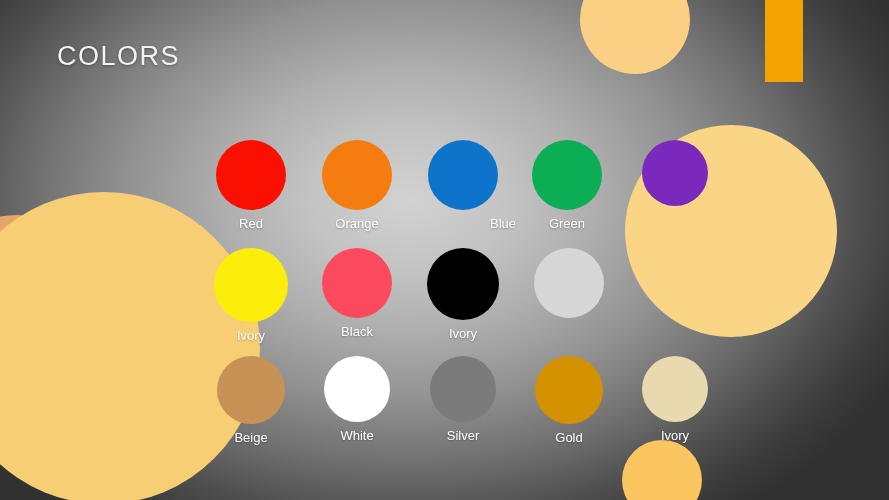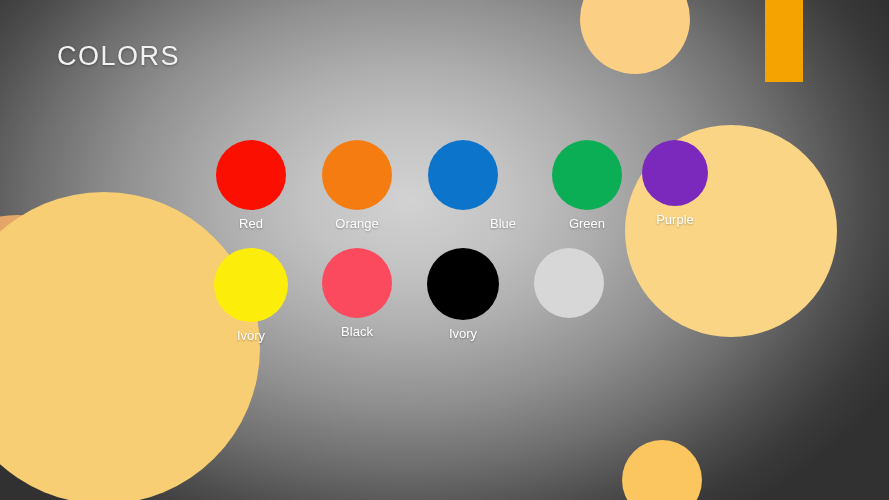--- a/index.html
+++ b/index.html
@@ -146,41 +146,62 @@
           <span class="swatch-label">Red</span>
         </div>
         <div class="swatch" style="left: 106px;">
           <span class="swatch-dot" style="width: 70px; height: 70px; background: rgb(245, 124, 17);"></span>
           <span class="swatch-label">Orange</span>
         </div>
         <div class="swatch" style="left: 212px; text-align: right;">
           <span class="swatch-dot" style="width: 70px; height: 70px; background: rgb(13, 116, 203);"></span>
           <span class="swatch-label">Blue</span>
         </div>
-        <div class="swatch" style="left: 336px;">
+        <div class="swatch" style="left: 316px;">
           <span class="swatch-dot" style="width: 70px; height: 70px; background: rgb(11, 174, 85);"></span>
           <span class="swatch-label">Green</span>
         </div>
         <div class="swatch" style="left: 424px;">
           <span class="swatch-dot" style="width: 66px; height: 66px; background: rgb(123, 41, 189);"></span>
-          <span class="swatch-label">Purple</span>
         </div>
       </div>
       <div class="swatch-row">
         <div class="swatch" style="left: 0px;">
           <span class="swatch-dot" style="width: 74px; height: 74px; background: rgb(252, 238, 10);"></span>
           <span class="swatch-label">Ivory</span>
         </div>
         <div class="swatch" style="left: 106px;">
           <span class="swatch-dot" style="width: 70px; height: 70px; background: rgb(251, 74, 94);"></span>
           <span class="swatch-label">Black</span>
         </div>
         <div class="swatch" style="left: 212px;">
           <span class="swatch-dot" style="width: 72px; height: 72px; background: rgb(0, 0, 0);"></span>
           <span class="swatch-label">Ivory</span>
         </div>
         <div class="swatch" style="left: 318px;">
           <span class="swatch-dot" style="width: 70px; height: 70px; background: rgb(215, 215, 215);"></span>
         </div>
       </div>
+      <div class="swatch-row">
+        <div class="swatch" style="left: 0px;">
+          <span class="swatch-dot" style="width: 68px; height: 68px; background: rgb(200, 146, 87);"></span>
+          <span class="swatch-label">Beige</span>
+        </div>
+        <div class="swatch" style="left: 106px;">
+          <span class="swatch-dot" style="width: 66px; height: 66px; background: rgb(255, 255, 255);"></span>
+          <span class="swatch-label">White</span>
+        </div>
+        <div class="swatch" style="left: 212px;">
+          <span class="swatch-dot" style="width: 66px; height: 66px; background: rgb(123, 123, 123);"></span>
+          <span class="swatch-label">Silver</span>
+        </div>
+        <div class="swatch" style="left: 318px;">
+          <span class="swatch-dot" style="width: 68px; height: 68px; background: rgb(212, 146, 0);"></span>
+          <span class="swatch-label">Gold</span>
+        </div>
+        <div class="swatch" style="left: 424px;">
+          <span class="swatch-dot" style="width: 66px; height: 66px; background: rgb(232, 217, 175);"></span>
+          <span class="swatch-label">Ivory</span>
+        </div>
+      </div>
     </div>
 
 </div>
 
 </body></html>

